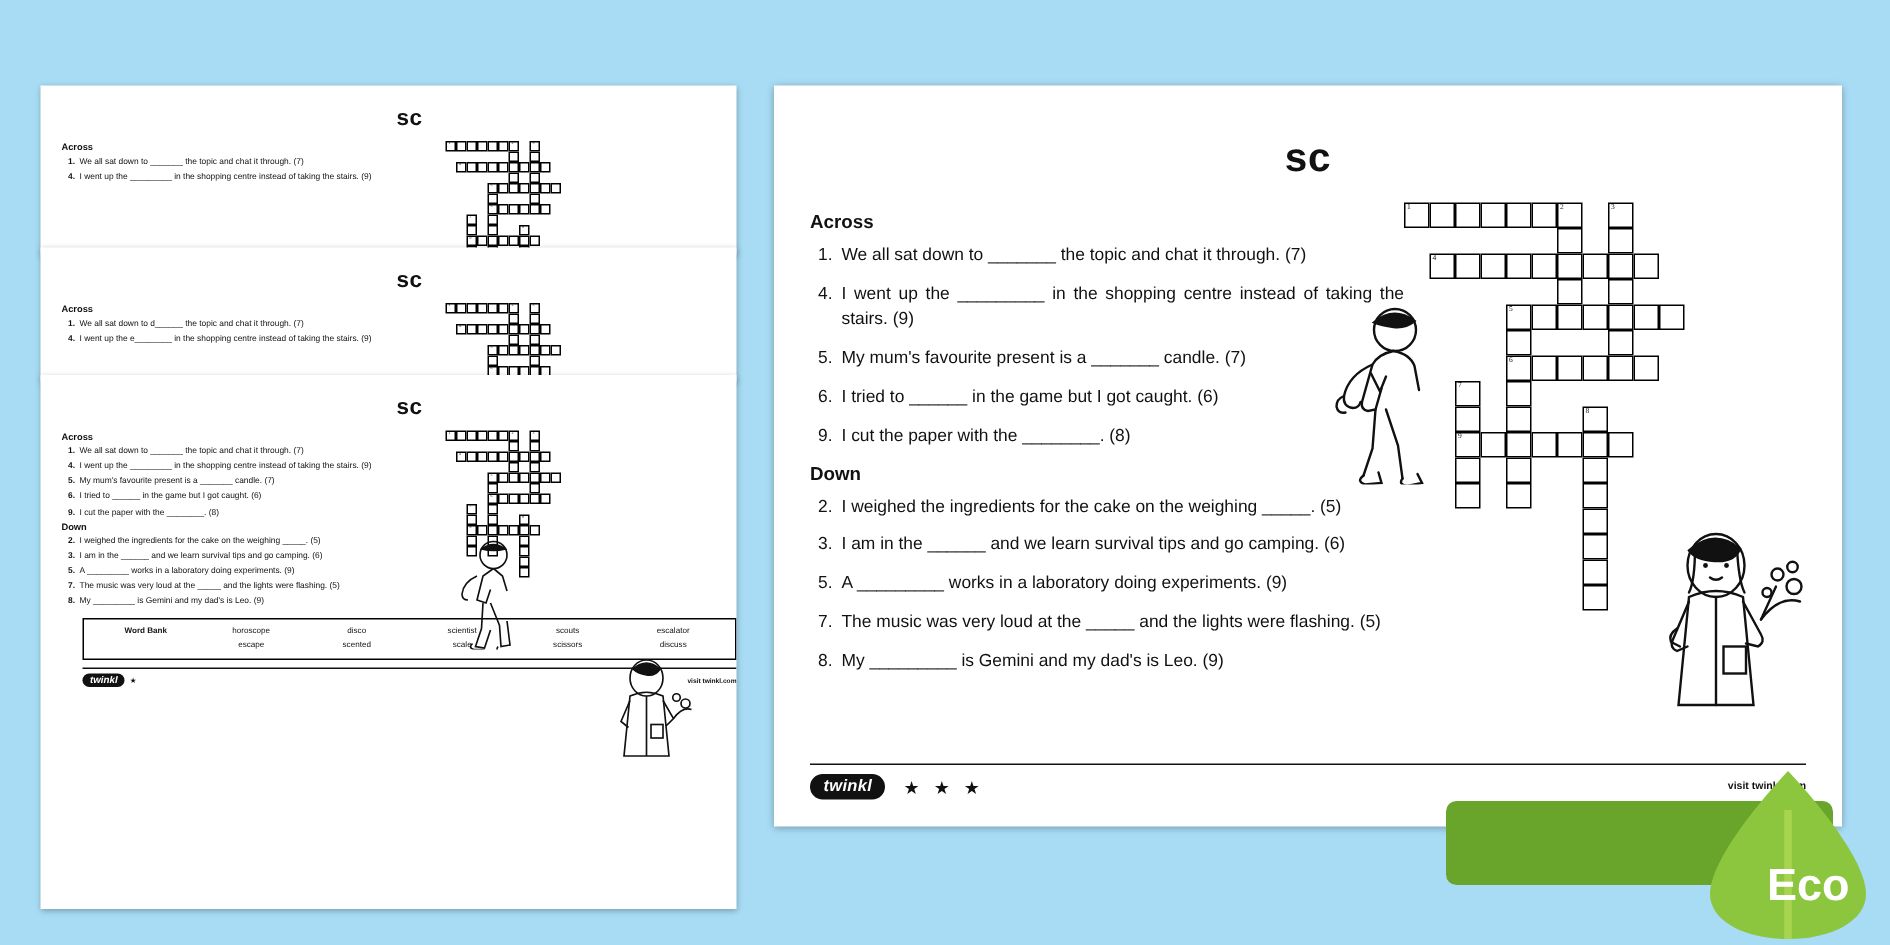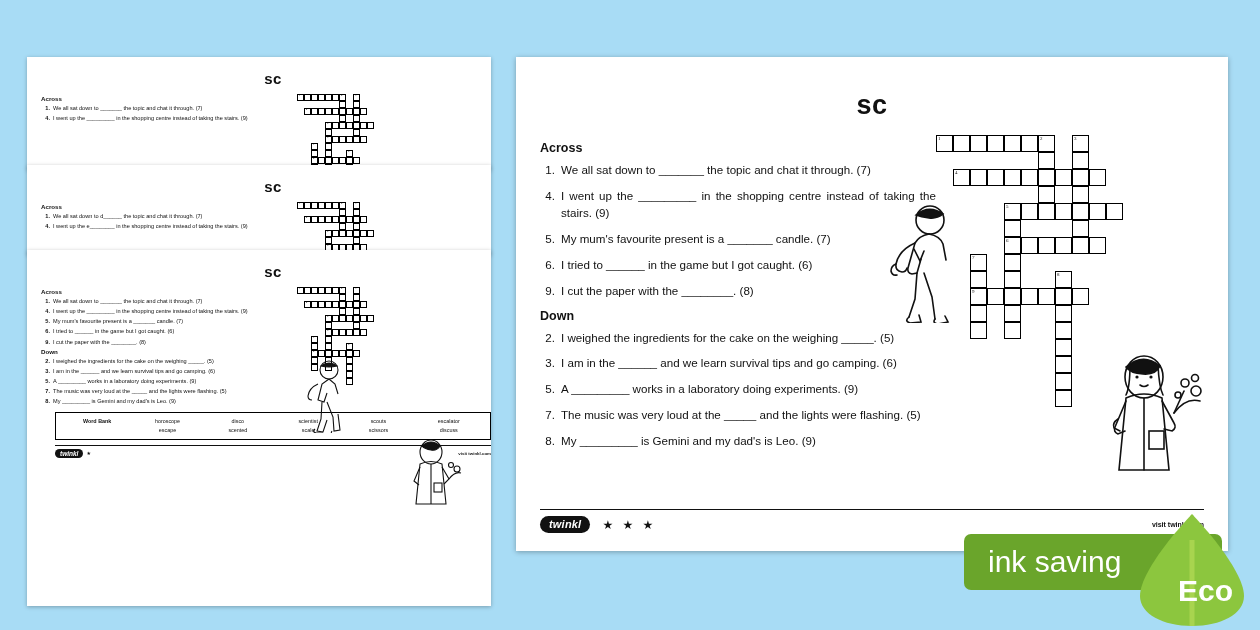--- a/index.html
+++ b/index.html
@@ -674,19 +674,18 @@
     <div class="foot-left">
       <span class="tw-logo">twinkl</span>
       <span class="stars">★ ★ ★</span>
     </div>
     <span class="foot-url">visit twinkl.com</span>
   </div>
 </div>
 
 <div class="eco">
   <div class="eco-pill"></div>
-  <div class="eco-text">ink saving</div>
   <svg class="eco-leaf" viewBox="0 0 120 116">
     <path d="M60 2 C60 2 8 56 8 84 C8 102 31 114 60 114 C89 114 112 102 112 84 C112 56 60 2 60 2 Z" fill="#8cc63e"></path>
     <rect x="57.5" y="28" width="5" height="86" fill="#a8d44f"></rect>
   </svg>
   <div class="eco-eco">Eco</div>
 </div>
 
 </body></html>

